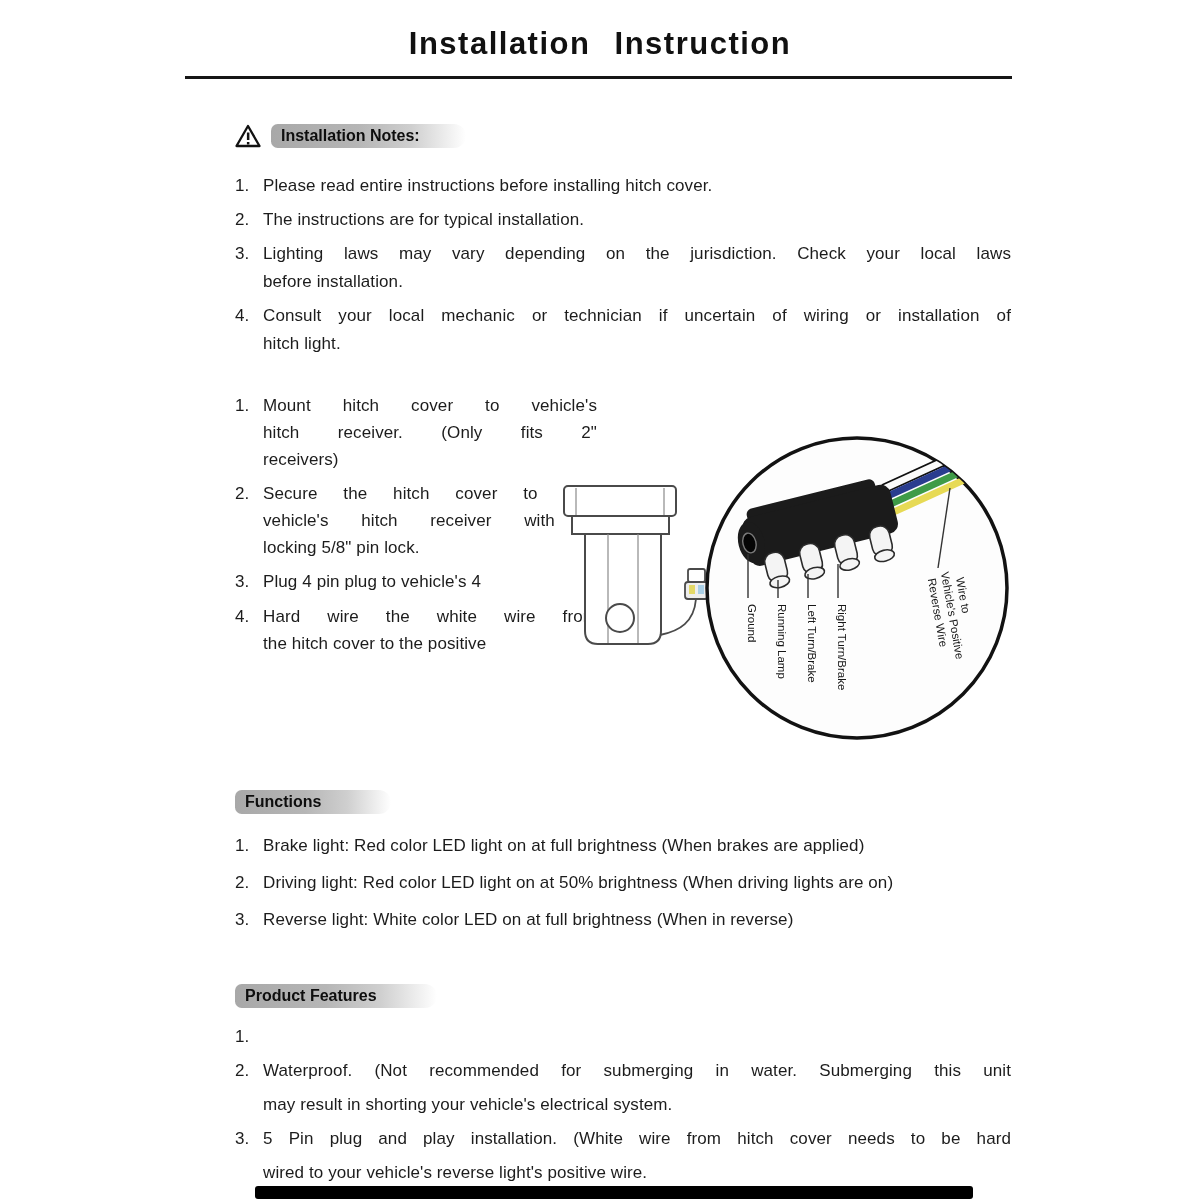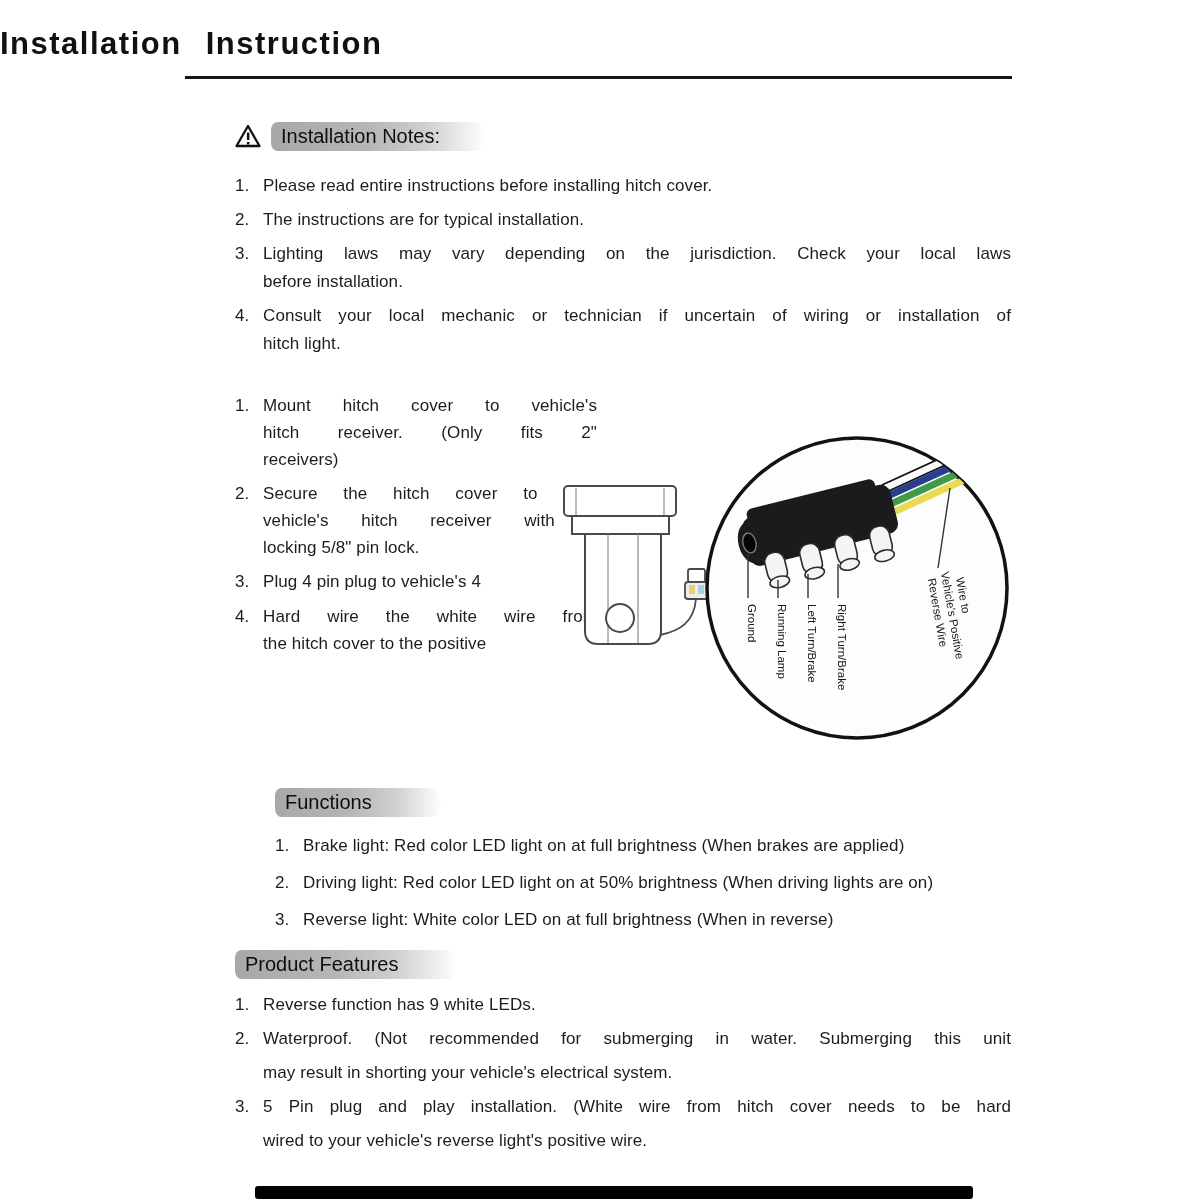--- a/index.html
+++ b/index.html
@@ -1,28 +1,28 @@
 <!DOCTYPE html>
 <html><head>
 <meta charset="utf-8">
 <style>
   html,body{margin:0;padding:0;}
   body{
     width:1200px;height:1200px;background:#ffffff;position:relative;overflow:hidden;
     font-family:"Liberation Sans", sans-serif;color:#1c1c1c;
   }
   .page-title{
-    position:absolute;top:26px;left:0;width:1200px;
+    position:absolute;top:26px;left:0;width:1200px;text-align:center;
     font-size:31px;font-weight:bold;letter-spacing:1.5px;word-spacing:14px;color:#111;
   }
   .title-rule{position:absolute;left:185px;top:76px;width:827px;height:3px;background:#161616;}
   .sec{position:absolute;left:235px;width:776px;}
   .h-row{display:flex;align-items:center;gap:10px;height:28px;}
   .marker{
-    display:inline-block;font-size:20px;font-weight:normal;color:#0e0e0e;
+    display:inline-block;font-size:16px;font-weight:bold;color:#0e0e0e;
     padding:3px 46px 3px 10px;white-space:nowrap;
     background:linear-gradient(90deg,#a8a8a8 0%,#b6b6b6 45%,#cfcfcf 72%,rgba(214,214,214,0) 100%);
     border-radius:12px 22px 22px 12px / 50% 90% 90% 50%;
   }
   .olist{margin-top:22px;}
   .item{display:flex;font-size:17px;margin-bottom:6px;letter-spacing:.1px;}
   .item .num{width:28px;flex:none;line-height:28px;}
   .item .txt{flex:1;}
   .line{line-height:28px;text-align:justify;text-align-last:justify;}
   .line:last-child{text-align-last:left;}
@@ -190,21 +190,21 @@
     </g>
 
     <g transform="translate(404,150) rotate(80)" fill="#161616" font-size="11.5">
       <text x="0" y="0">Wire to</text>
       <text x="-8" y="14">Vehicle's Positive</text>
       <text x="-4" y="28">Reverse Wire</text>
     </g>
   </svg>
 </div>
 
-<section class="sec func" style="top:788px;margin-left:40px;">
+<section class="sec func" style="top:788px;">
   <div class="h-row">
     <span class="marker" style="padding-right:70px;">Functions</span>
   </div>
   <div class="olist" style="margin-top:16px;">
     <div class="item">
       <span class="num">1.</span>
       <div class="txt">
           <div class="line">Brake light: Red color LED light on at full brightness (When brakes are applied)</div>
         </div>
     </div>
@@ -216,29 +216,28 @@
     </div>
     <div class="item">
       <span class="num">3.</span>
       <div class="txt">
           <div class="line">Reverse light: White color LED on at full brightness (When in reverse)</div>
         </div>
     </div>
   </div>
 </section>
 
-<section class="sec feat" style="top:950px;">
+<section class="sec feat" style="top:982px;">
   <div class="h-row">
     <span class="marker" style="padding-right:60px;">Product Features</span>
   </div>
   <div class="olist" style="margin-top:10px;">
     <div class="item">
       <span class="num" style="line-height:34px;">1.</span>
       <div class="txt">
-        <div class="line">Reverse function has 9 white LEDs.</div>
       </div>
     </div>
     <div class="item">
       <span class="num" style="line-height:34px;">2.</span>
       <div class="txt">
         <div class="line">Waterproof. (Not recommended for submerging in water. Submerging this unit</div>
         <div class="line">may result in shorting your vehicle's electrical system.</div>
       </div>
     </div>
     <div class="item">

